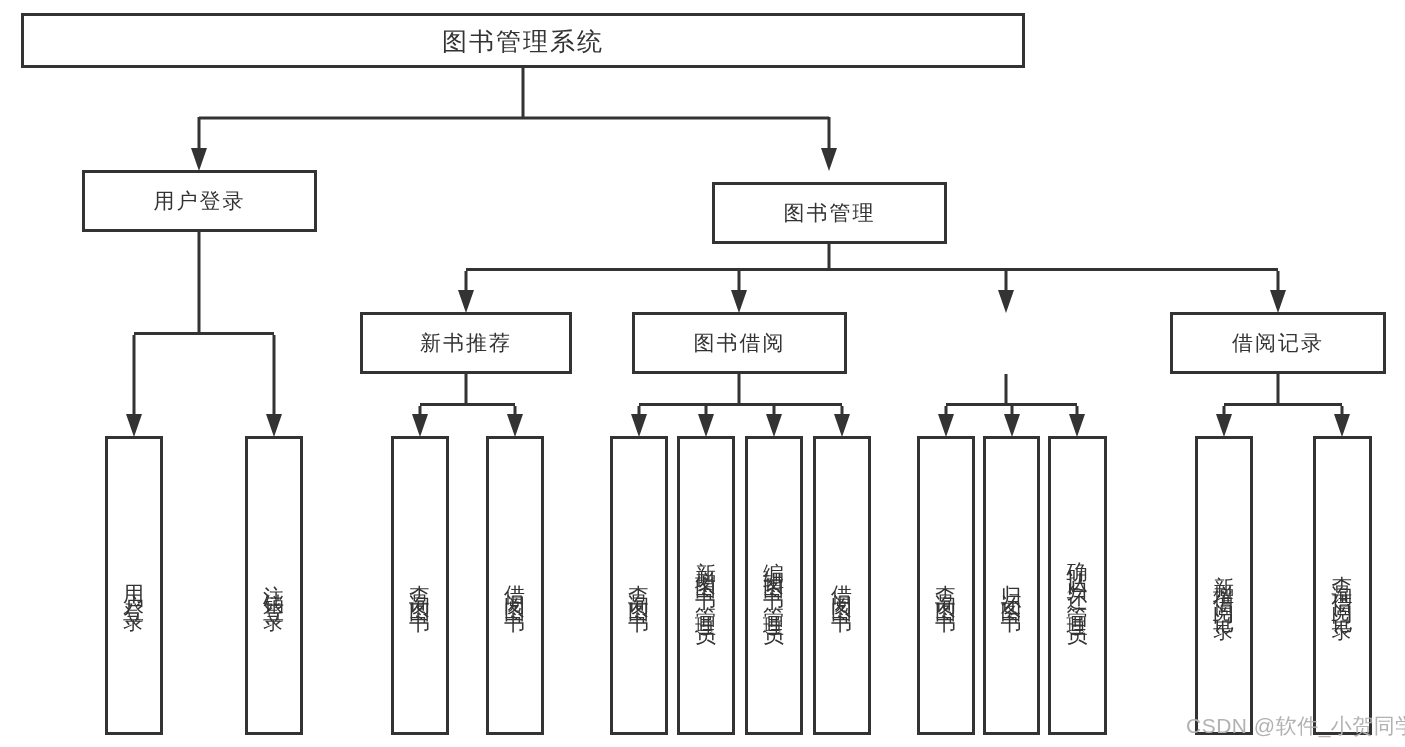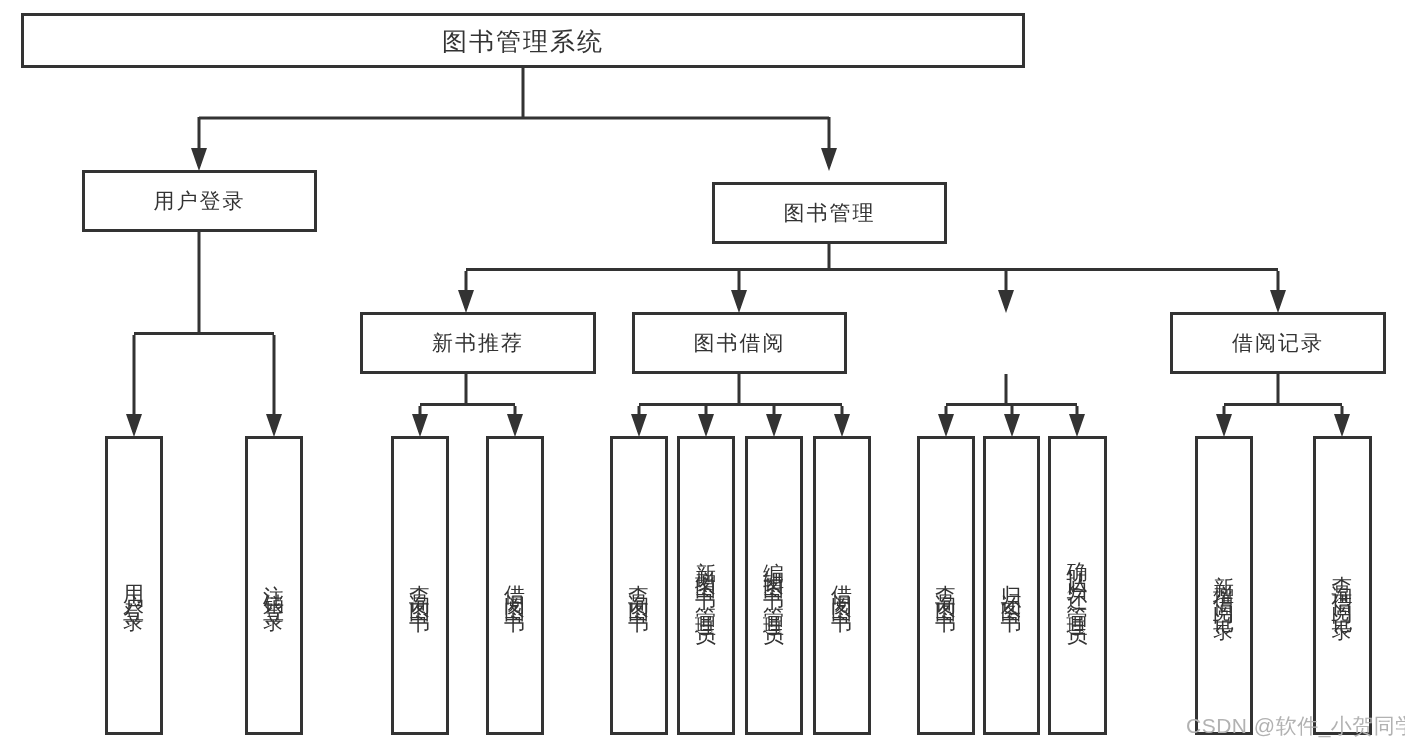--- a/index.html
+++ b/index.html
@@ -111,21 +111,21 @@
       <polygon points="1216,414 1232,414 1224,437"></polygon>
       <polygon points="1334,414 1350,414 1342,437"></polygon>
     </g>
   </svg>
 
   <div class="box root" style="left:21px; top:13px; width:1004px; height:55px;">图书管理系统</div>
 
   <div class="box" style="left:82px; top:170px; width:235px; height:62px;">用户登录</div>
   <div class="box" style="left:712px; top:170px; width:235px; height:62px;margin-top:12px;">图书管理</div>
 
-  <div class="box" style="left:360px; top:312px; width:236px; height:62px;">新书推荐</div>
+  <div class="box" style="left:360px; top:312px; width:212px; height:62px;">新书推荐</div>
   <div class="box" style="left:632px; top:312px; width:215px; height:62px;">图书借阅</div>
   <div class="box" style="left:1170px; top:312px; width:216px; height:62px;">借阅记录</div>
 
   <div class="box v" style="left:105px; top:436px; width:58px; height:299px;">用户登录</div>
   <div class="box v" style="left:245px; top:436px; width:58px; height:299px;">注销登录</div>
 
   <div class="box v" style="left:391px; top:436px; width:58px; height:299px;">查询图书</div>
   <div class="box v" style="left:486px; top:436px; width:58px; height:299px;">借阅图书</div>
 
   <div class="box v" style="left:610px; top:436px; width:58px; height:299px;">查询图书</div>

